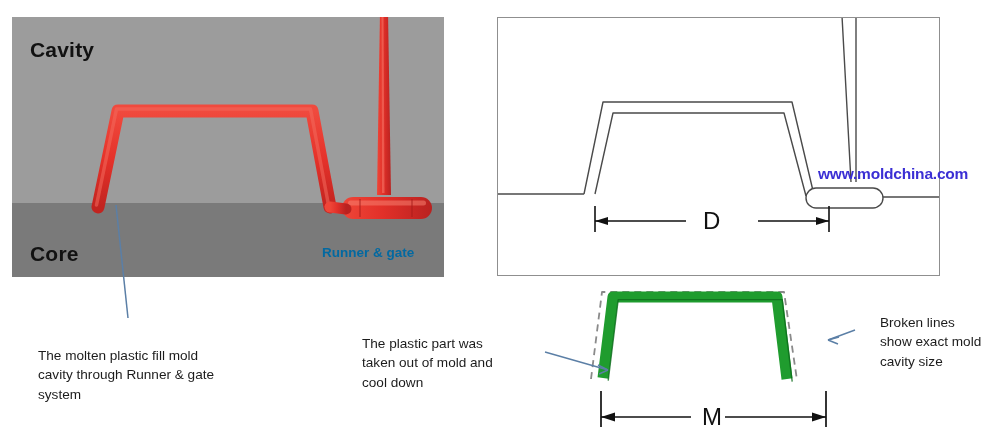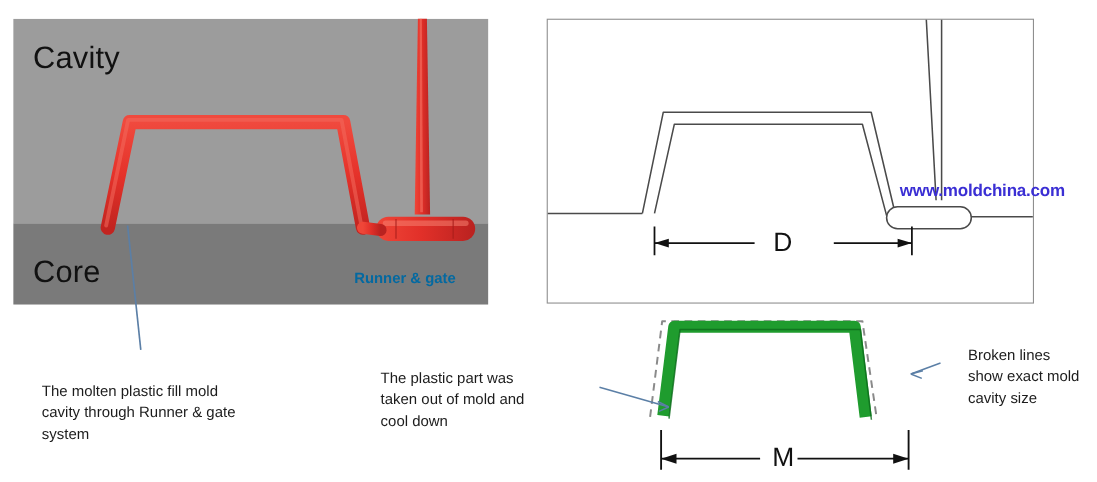--- a/index.html
+++ b/index.html
@@ -34,27 +34,28 @@
     width: 432px; height: 186px;
     background: #9c9c9c;
   }
   #core-block {
     left: 0; top: 186px;
     width: 432px; height: 74px;
     background: #7a7a7a;
   }
   .block-label {
     left: 18px;
-    font-size: 28px;
+    font-size: 21px;
     color: #111;
     letter-spacing: .2px;
     line-height: 1;
+    font-weight: bold;
   }
   #cavity-label { top: 22px; }
-  #core-label { top: 216px; }
+  #core-label { top: 226px; }
 
   #runner-gate-label {
     left: 310px; top: 228px;
     font-size: 13.5px;
     color: #0369a1;
     font-weight: 600;
   }
 
   
   #right-frame {
@@ -77,21 +78,21 @@
   }
 
   
   .caption {
     font-size: 13.6px;
     line-height: 1.42;
     color: #1c1c1c;
     white-space: pre-line;
   }
   #caption-molten { left: 38px; top: 302px; width: 240px; margin-top: 44px; }
-  #caption-part   { left: 346px; top: 334px; width: 190px; }
+  #caption-part   { left: 362px; top: 334px; width: 190px; }
   #caption-broken { left: 880px; top: 313px; width: 134px; }
 
   .dim-letter {
     font-size: 24px;
     color: #111;
     line-height: 1;
   }
   #dim-d { left: 703px; top: 209px; }
   #dim-m { left: 702px; top: 405px; }
 

